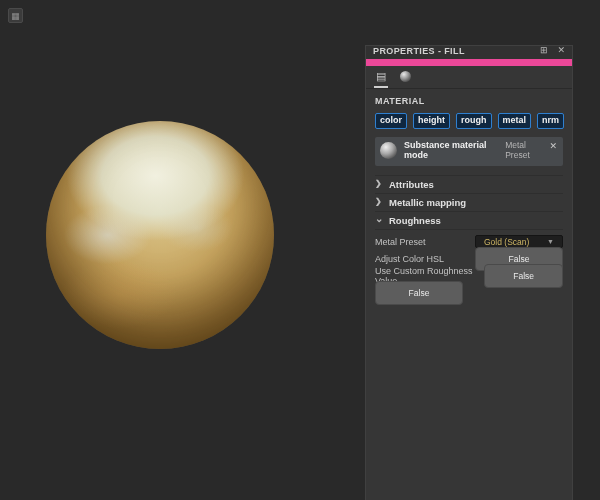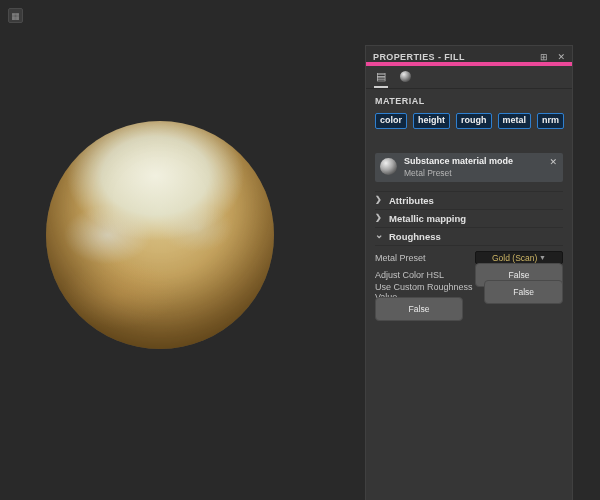--- a/index.html
+++ b/index.html
@@ -27,22 +27,22 @@
     box-shadow: inset 0 -30px 55px rgba(35,22,5,0.45);
   }
 
   
   .panel {
     position:absolute; left:365px; top:45px; width:208px; bottom:0;
     background:#363636; border:1px solid #404040; border-bottom:none;
     display:flex; flex-direction:column;
   }
   .panel-header {
-    height:20px; background:#313131; border-bottom:4px solid #ec4899;
-    display:flex; align-items:flex-end; justify-content:space-between; padding:0 7px;
+    height:20px; background:#313131; border-bottom:7px solid #ec4899;
+    display:flex; align-items:flex-start; justify-content:space-between; padding:0 7px;
   }
   .panel-title { color:#d2d2d2; font-size:9px; font-weight:bold; letter-spacing:0.4px; }
   .header-icons { display:flex; gap:10px; }
   .hicon { color:#b5b5b5; font-size:9px; cursor:default; line-height:1; }
 
   .panel-toolbar {
     height:23px; display:flex; align-items:center; gap:10px; padding:0 8px;
     border-bottom:1px solid #2a2a2a;
   }
   .tab { height:100%; display:flex; align-items:center; padding:0 2px; border-bottom:2px solid transparent; }
@@ -51,54 +51,54 @@
   .ball-icon {
     width:11px; height:11px; border-radius:50%;
     background: radial-gradient(circle at 35% 30%, #e9e9e9 0%, #9c9c9c 40%, #4c4c4c 78%, #343434 100%);
     display:inline-block;
   }
 
   .panel-body { padding:7px 9px 0 9px; display:flex; flex-direction:column; }
 
   .material-label { color:#d6d6d6; font-size:9px; font-weight:bold; letter-spacing:0.5px; margin-bottom:7px; }
 
-  .channels { display:flex; gap:6px; margin-bottom:24px; }
+  .channels { display:flex; gap:6px; margin-bottom:8px; }
   .chan {
     background:#0f2740; border:1px solid #2f80d0; border-radius:2px;
     color:#f0f0f0; font-size:9px; font-weight:bold; padding:2px 4px; line-height:1.1;
     font-family:"Liberation Sans", sans-serif; cursor:default;
   }
 
   .mode-card {
     background:#474a4d; border-radius:2px; padding:3px 6px 4px 5px;
     display:flex; align-items:flex-start; margin-bottom:9px;
   }
   .mode-thumb {
     width:17px; height:17px; border-radius:50%; flex:0 0 auto; margin-top:2px;
     background: radial-gradient(circle at 35% 30%, #efefef 0%, #a8a8a8 42%, #545454 78%, #383838 100%);
   }
-  .mode-text { flex:1; display:flex; flex-direction:column; margin-left:7px;justify-content:flex-end; }
+  .mode-text { flex:1; display:flex; margin-left:7px;justify-content:flex-end; }
   .mode-title { color:#f0f0f0; font-size:9px; font-weight:bold; margin-bottom:2px; }
   .mode-sub { color:#b6b6b6; font-size:8.5px; }
   .mode-close { color:#c9c9c9; font-size:9px; line-height:1; margin-top:2px; }
 
   .section {
     display:flex; align-items:center; gap:6px; height:18px;
     border-top:1px solid #2e2e2e; color:#e0e0e0; font-size:9.5px; font-weight:bold;
   }
   .chev { color:#bdbdbd; font-size:8px; width:8px; display:inline-block; line-height:1; }
   .chev.down { font-size:10px; margin-top:-3px; }
 
   .params { border-top:1px solid #2e2e2e; padding-top:4px; }
   .prow { display:flex; align-items:center; justify-content:space-between; height:16px; margin-bottom:1px; }
   .plabel { color:#c2c2c2; font-size:9px; }
 
   .dropdown {
     width:88px; height:13px; background:#1e1e1e; border:1px solid #141414; border-radius:2px;
-    display:flex; align-items:center; justify-content:space-between; padding:0 16px;
+    display:flex; align-items:center; justify-content:space-between; padding:0 8px;
   }
   .dval { color:#cdb564; font-size:8.5px; line-height:1; }
   .darrow { color:#9a9a9a; font-size:7px; line-height:1; }
 
   .pbtn {
     width:88px; height:24px; background:#5d5d5d; border:1px solid #4a4a4a; border-radius:4px;
     color:#ebebeb; font-size:8.5px; line-height:1; display:flex; align-items:center; justify-content:center;
     font-family:"Liberation Sans", sans-serif; cursor:default;
   }
 </style>

